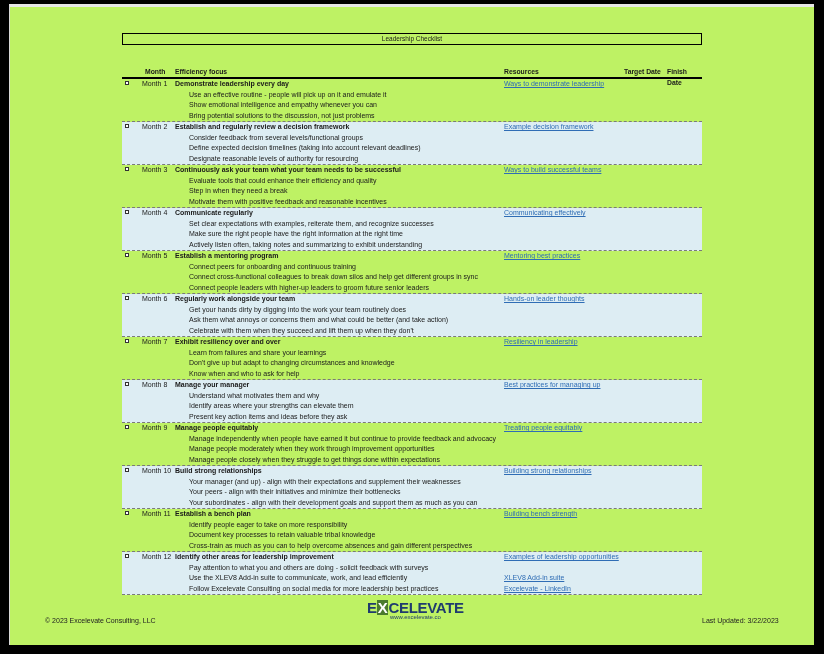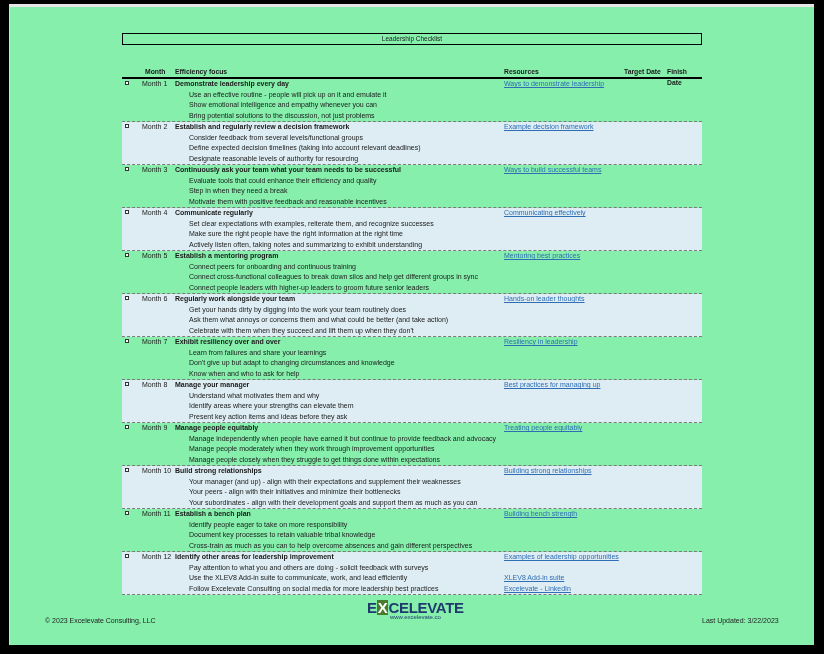--- a/index.html
+++ b/index.html
@@ -2,21 +2,21 @@
 <html><head>
 <meta charset="utf-8">
 <style>
   html, body { margin:0; padding:0; }
   body {
     width:824px; height:654px; background:#000; position:relative; overflow:hidden;
     font-family: "Liberation Sans", sans-serif;
   }
   .page {
     position:absolute; left:9px; top:4px; width:805px; height:641px;
-    background:#86efac; border-top:3px solid #e6e6e6; border-left:1px solid #d9d9d9;
+    background:#bef264; border-top:3px solid #e6e6e6; border-left:1px solid #d9d9d9;
     box-sizing:border-box;
   }
   .sheet {
     position:absolute; left:112px; top:26px; width:580px;
     font-size:7px; color:#1a1a1a; line-height:10.5px;
   }
   .title-box {
     border:1.5px solid #000; height:10px; text-align:center; font-size:6.5px; line-height:10px;
   }
   .header-row {

